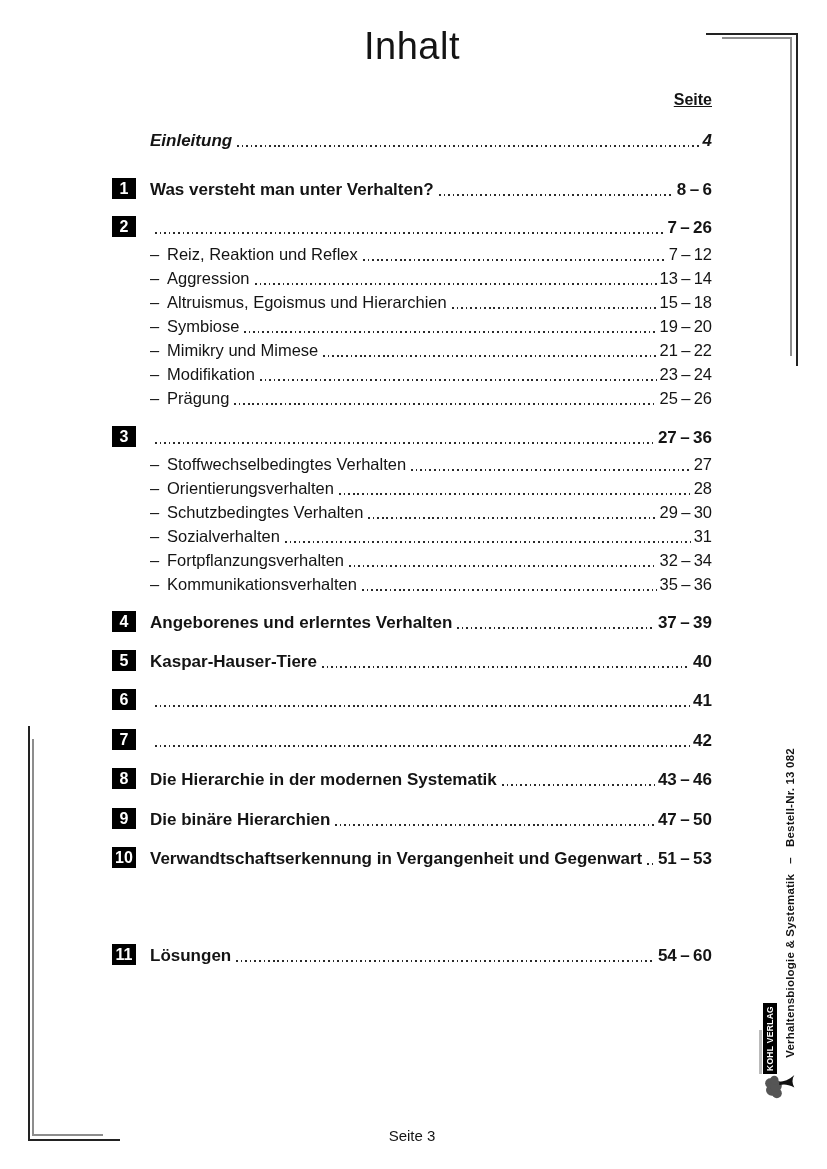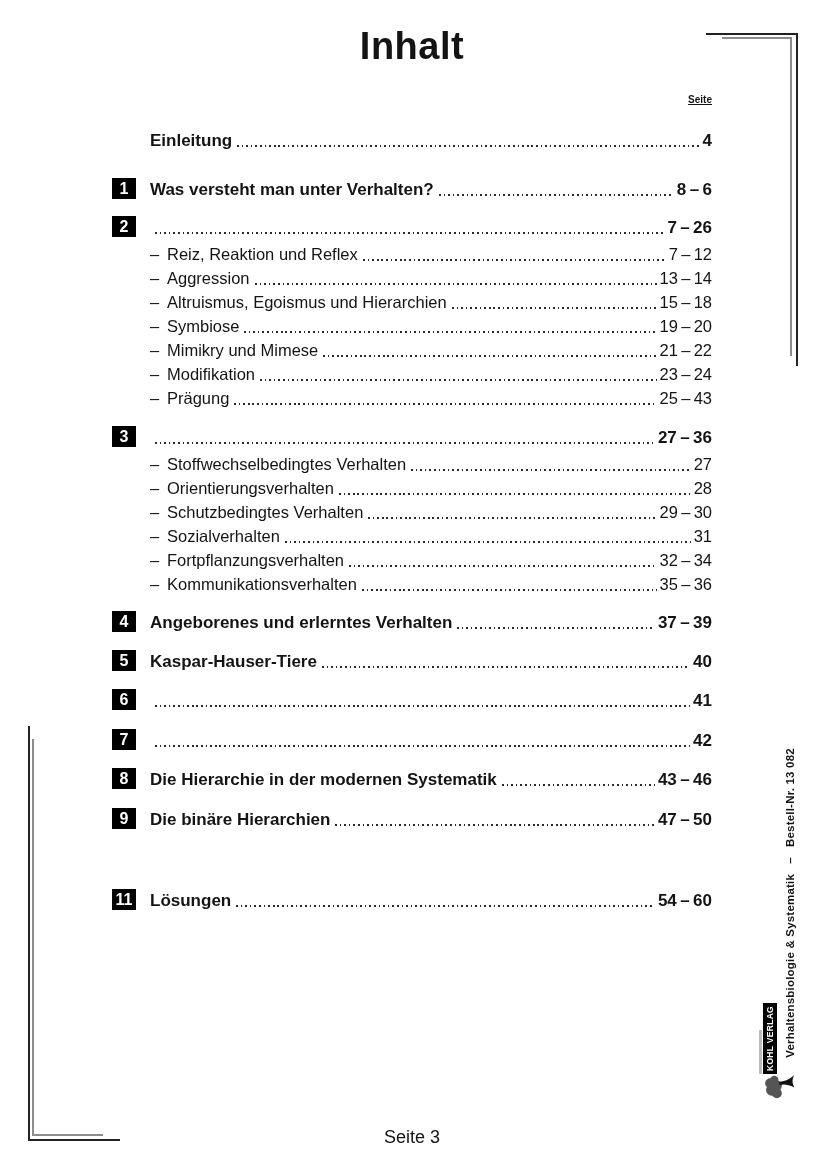--- a/index.html
+++ b/index.html
@@ -11,43 +11,43 @@
 
   
   .br{position:absolute;}
   .tr-outer{top:33px;left:706px;width:90px;height:331px;border-top:2px solid #222;border-right:2px solid #222;}
   .tr-inner{top:37px;left:722px;width:68px;height:317px;border-top:2px solid #8d8d8d;border-right:2px solid #8d8d8d;}
   .bl-outer{top:726px;left:28px;width:90px;height:413px;border-left:2px solid #222;border-bottom:2px solid #222;}
   .bl-inner{top:739px;left:32px;width:69px;height:395px;border-left:2px solid #8d8d8d;border-bottom:2px solid #8d8d8d;}
 
   .content{position:absolute;left:112px;top:0;width:600px;}
 
-  .title{font-size:38px;font-weight:bold;line-height:40px;text-align:center;margin:26px 0 0 0;letter-spacing:.5px;}
-  .seite-hdr{margin-top:26px;text-align:right;font-weight:bold;font-size:10px;line-height:16px;text-decoration:underline;}
+  .title{font-size:38px;font-weight:normal;line-height:40px;text-align:center;margin:26px 0 0 0;letter-spacing:.5px;}
+  .seite-hdr{margin-top:26px;text-align:right;font-weight:bold;font-size:16px;line-height:16px;text-decoration:underline;}
 
   .row{display:flex;align-items:flex-end;font-size:17px;line-height:19px;}
   .row .lbl{white-space:nowrap;}
   .lead{flex:1 1 auto;align-self:flex-end;height:2px;margin:0 3px 3px 5px;
         background-image:repeating-linear-gradient(to right,#2a2a2a 0 1.7px,transparent 1.7px 4.6px);}
   .pg{white-space:nowrap;}
 
-  .intro{margin-top:23px;font-weight:bold;}
+  .intro{margin-top:23px;font-weight:bold;font-style:italic;}
   .intro .indent{width:38px;flex:none;}
 
   .ch{font-weight:bold;}
   .numbox{flex:none;width:24px;height:21px;line-height:21px;background:#000;color:#fff;
           text-align:center;font-size:16px;font-weight:bold;margin-right:14px;}
-  .m17{margin-top:17px;}.m18{margin-top:18px;}.m19{margin-top:19px;}.m28{margin-top:28px;}.m60{margin-top:60px;}
+  .m17{margin-top:17px;}.m18{margin-top:18px;}.m19{margin-top:19px;}.m28{margin-top:28px;}.m60{margin-top:76px;}
 
   .sub{font-weight:normal;font-size:16.5px;margin-top:5px;}
   .sub.first{margin-top:8px;}
   .sub .indent{width:38px;flex:none;}
   .sub .dash{width:17px;flex:none;}
 
-  .footer{position:absolute;left:112px;top:1127px;width:600px;text-align:center;font-size:18px;}
+  .footer{position:absolute;left:112px;top:1127px;width:600px;text-align:center;font-size:15px;}
 
   .sidebar-text{
     position:absolute;left:790px;top:903px;transform:translate(-50%,-50%) rotate(-90deg);
     white-space:pre;font-size:11.5px;font-weight:bold;letter-spacing:.2px;
   }
   .logo{position:absolute;left:782px;top:1062px;width:76px;height:46px;
         transform:translate(-50%,-50%) rotate(-90deg);display:flex;align-items:flex-start;}
   .logo-tree{flex:none;margin-top:4px;}
   .logo-right{flex:none;margin-left:-4px;}
   .logo-slogan{height:3px;width:44px;background:#bbb;margin-bottom:1px;}
@@ -128,21 +128,21 @@
       <span class="dash">–</span>
       <span class="lbl">Modifikation</span>
       <span class="lead"></span>
       <span class="pg">23 – 24</span>
     </div>
     <div class="row sub">
       <span class="indent"></span>
       <span class="dash">–</span>
       <span class="lbl">Prägung</span>
       <span class="lead"></span>
-      <span class="pg">25 – 43</span>
+      <span class="pg">25 – 26</span>
     </div>
 
     <div class="row ch m18">
       <span class="numbox">3</span>
       <span class="lead"></span>
       <span class="pg">27 – 36</span>
     </div>
 
     <div class="row sub first">
       <span class="indent"></span>
@@ -213,20 +213,26 @@
       <span class="numbox">8</span>
       <span class="lbl">Die Hierarchie in der modernen Systematik</span>
       <span class="lead"></span>
       <span class="pg">43 – 46</span>
     </div>
     <div class="row ch m19">
       <span class="numbox">9</span>
       <span class="lbl">Die binäre Hierarchien</span>
       <span class="lead"></span>
       <span class="pg">47 – 50</span>
+    </div>
+    <div class="row ch m18">
+      <span class="numbox">10</span>
+      <span class="lbl">Verwandtschaftserkennung in Vergangenheit und Gegenwart</span>
+      <span class="lead"></span>
+      <span class="pg">51 – 53</span>
     </div>
     <div class="row ch m60">
       <span class="numbox">11</span>
       <span class="lbl">Lösungen</span>
       <span class="lead"></span>
       <span class="pg">54 – 60</span>
     </div>
   </div>
 
   <div class="sidebar-text">Verhaltensbiologie &amp; Systematik   –   Bestell-Nr. 13 082</div>

